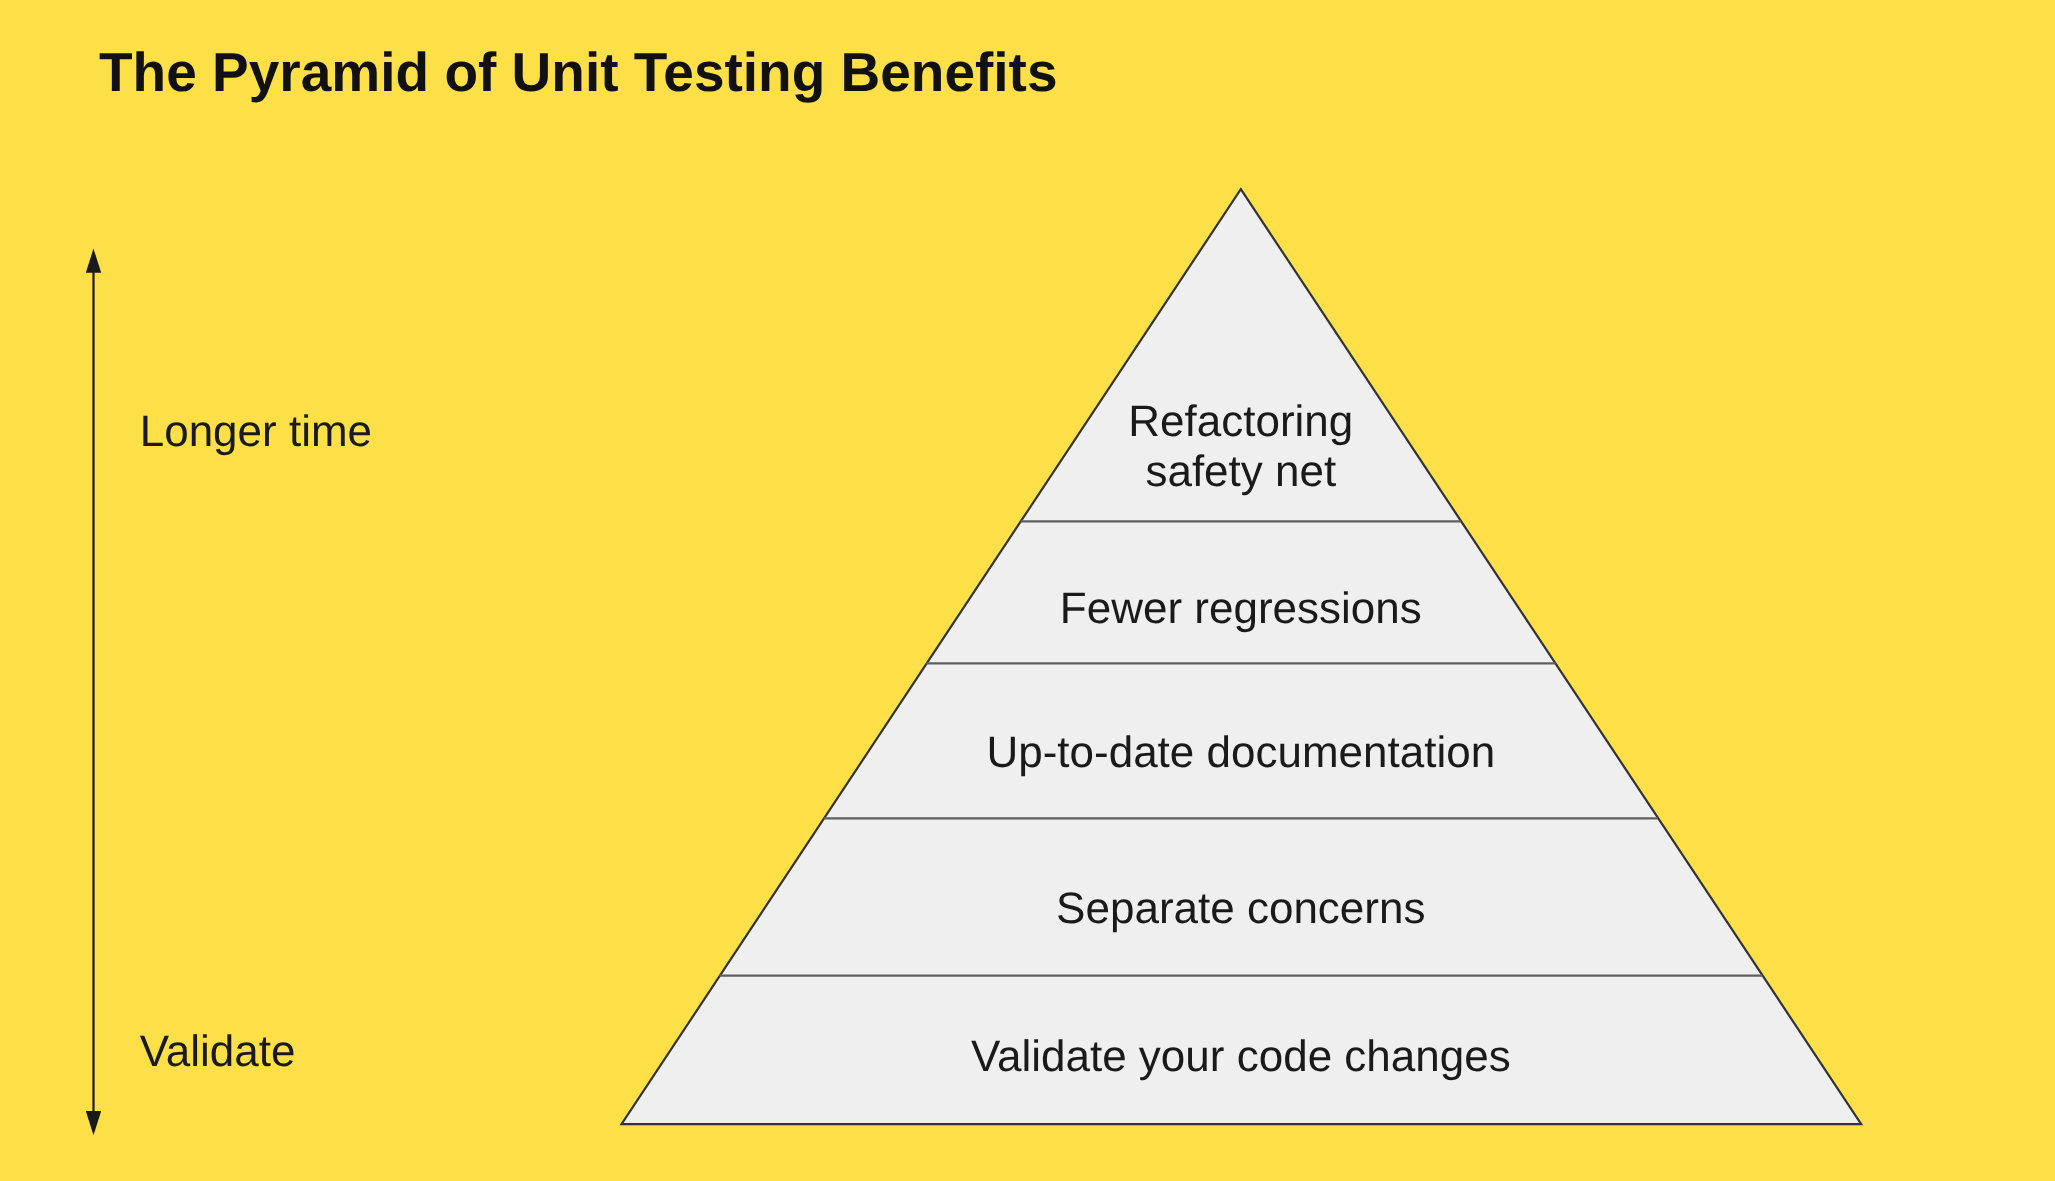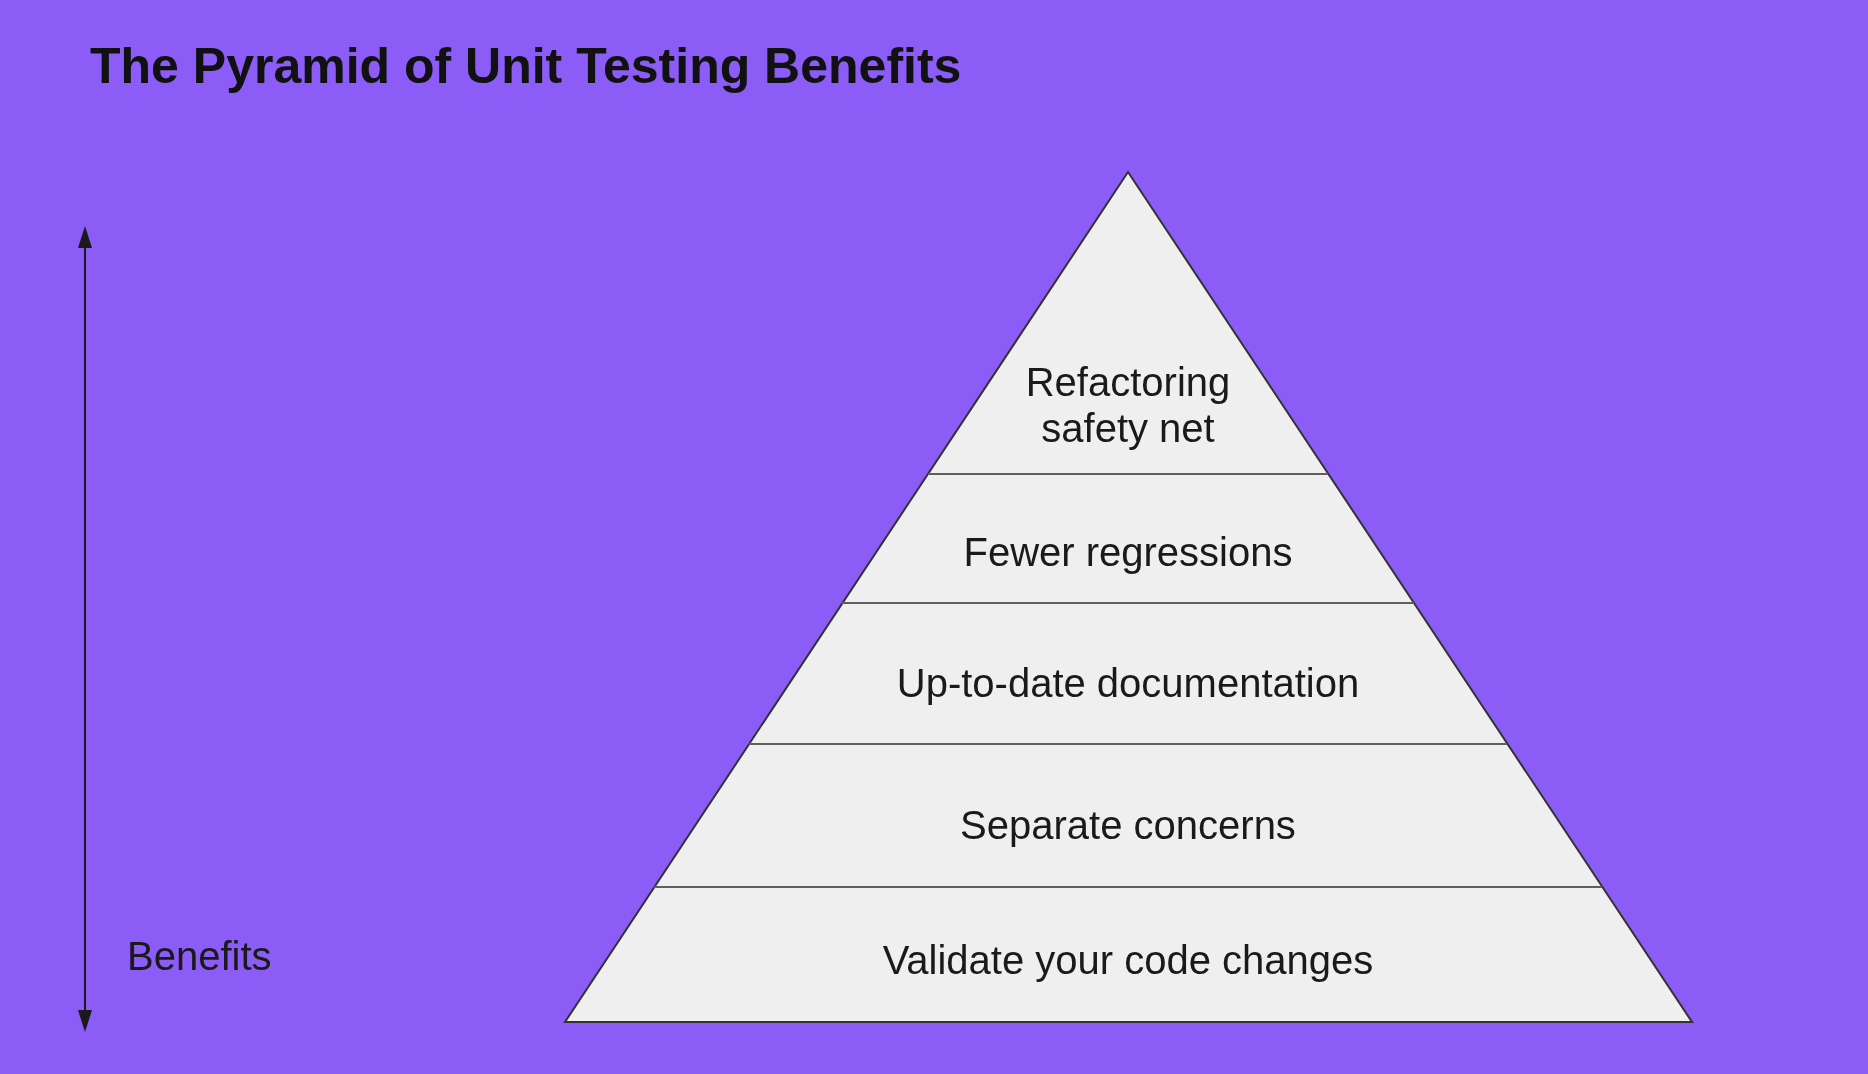--- a/index.html
+++ b/index.html
@@ -5,21 +5,21 @@
   html, body {
     margin: 0;
     padding: 0;
     background: #ffffff;
     font-family: "Liberation Sans", sans-serif;
   }
   .canvas {
     position: relative;
     width: 1868px;
     height: 1074px;
-    background: #8b5cf6;
+    background: #fde047;
     overflow: hidden;
   }
   .page-title {
     position: absolute;
     left: 90px;
     top: 36px;
     font-size: 50px;
     font-weight: 700;
     color: #111111;
     line-height: 1.2;
@@ -76,22 +76,23 @@
   }
 </style>
 </head>
 <body>
 
 <div class="canvas">
 
   <div class="page-title">The Pyramid of Unit Testing Benefits</div>
 
 
+  <div class="axis-label longer">Longer time</div>
 
-  <div class="axis-label immediate">Benefits</div>
+  <div class="axis-label immediate">Validate</div>
 
   <svg class="diagram" viewBox="0 0 1868 1074">
 
     <line class="arrow-shaft" x1="85" y1="240" x2="85" y2="1018"></line>
     <polygon class="arrow-head" points="85,226 78,248 92,248"></polygon>
     <polygon class="arrow-head" points="85,1032 78,1010 92,1010"></polygon>
 
     <polygon class="pyramid-outline" points="1128,172 1692,1022 565,1022" fill="#efefef"></polygon>
 
     <line class="divider" x1="928" y1="474" x2="1328" y2="474"></line>

